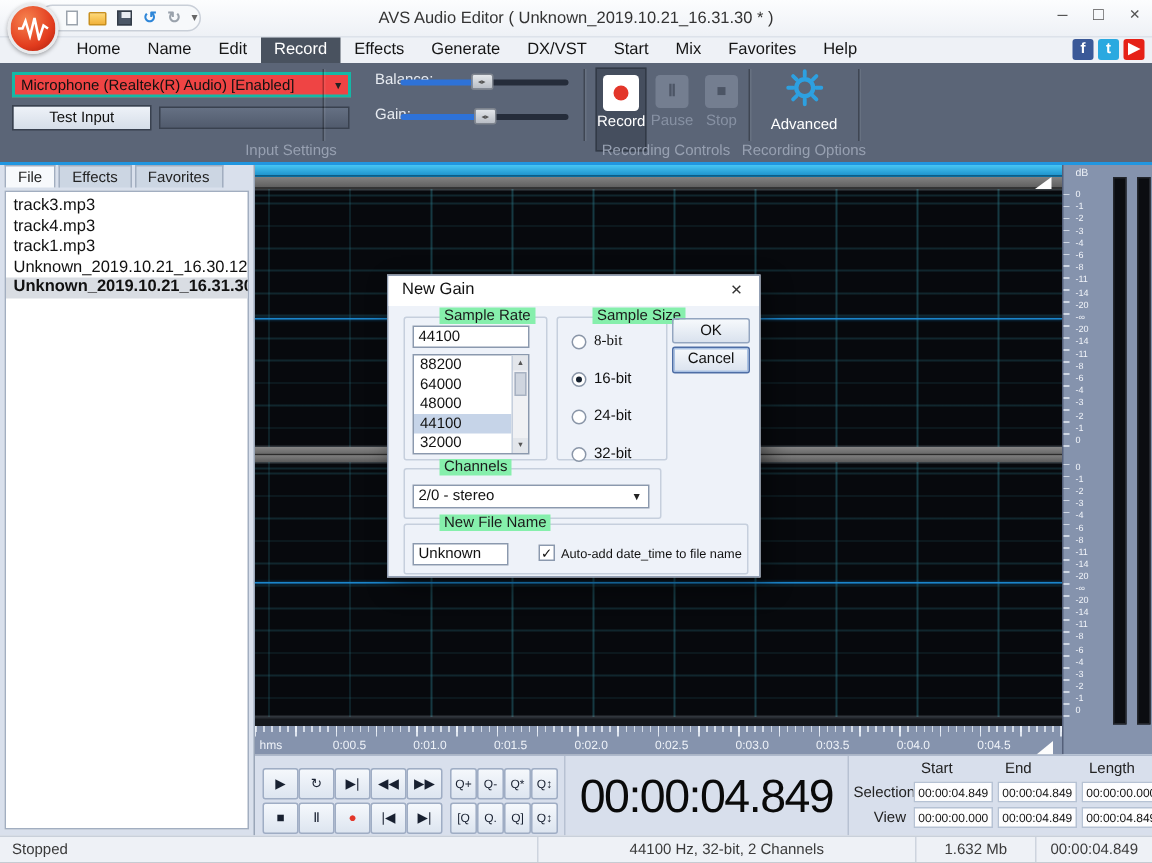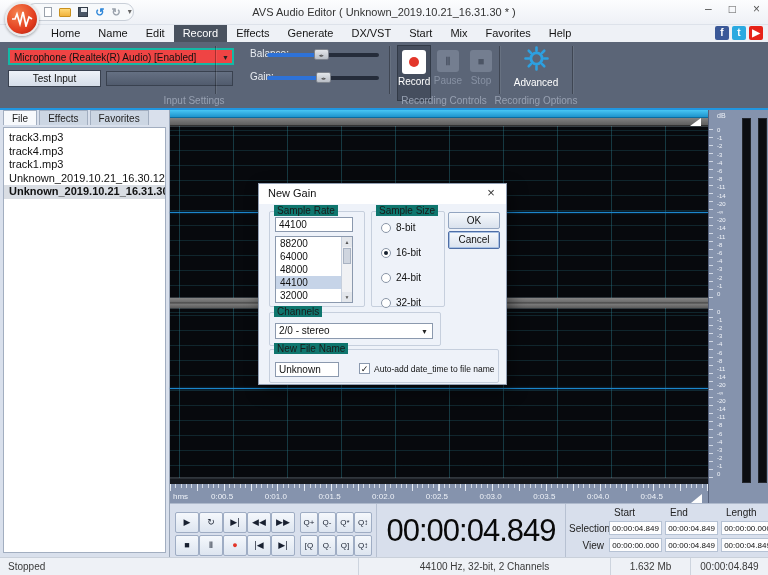--- a/index.html
+++ b/index.html
@@ -67,21 +67,21 @@
 .gtri{position:absolute;top:8px;left:520px;width:0;height:0;border-left:11px solid transparent;border-bottom:8px solid #fdfdfd;z-index:3}
 .chan{position:absolute;left:0;right:0;border-top:1px solid rgba(195,215,225,.25);border-bottom:1px solid rgba(195,215,225,.22);background-image:repeating-linear-gradient(90deg,rgba(40,115,130,.45) 0 1px,transparent 1px 54px),repeating-linear-gradient(0deg,rgba(40,115,130,.28) 0 1px,transparent 1px 15px);background-position:9px 0,0 4px}
 #ch1{top:16px;height:172px}
 #ch2{top:198px;height:170px}
 .cline{position:absolute;left:0;right:0;height:1px;background:#1b85cb;box-shadow:0 0 2px rgba(27,133,203,.8)}
 .chsep{position:absolute;top:188px;height:10px;left:0;right:0;background:linear-gradient(#868686,#6b6b6b 42%,#2c2c2c 50%,#7d7d7d 58%,#5c5c5c)}
 .darkstrip{position:absolute;top:368px;height:6px;left:0;right:0;background:#15181d;border-top:1px solid #2a2e35}
 .ruler{position:absolute;top:374px;height:19px;left:0;right:0;background:#8593ad;color:#eef2f8}
 .ticksA{position:absolute;top:0;left:0;right:0;height:4px;background:repeating-linear-gradient(90deg,rgba(238,243,250,.75) 0 1px,transparent 1px 5.37px)}
 .ticksB{position:absolute;top:0;left:0;right:0;height:7px;background:repeating-linear-gradient(90deg,rgba(238,243,250,.85) 0 1px,transparent 1px 26.85px)}
-.rlab{position:absolute;top:8px;width:44px;text-align:left;font-size:8px}
+.rlab{position:absolute;top:8px;width:44px;text-align:center;font-size:8px}
 .runit{position:absolute;top:8px;left:3px;font-size:8px}
 .rtri{position:absolute;bottom:0;left:521px;width:0;height:0;border-left:11px solid transparent;border-bottom:9px solid #fdfdfd}
 
 
 .scale{position:absolute;left:708px;top:110px;width:60px;height:393px;background:#8593ad;border-left:1px solid #55607a}
 .dbu{position:absolute;left:8px;top:2px;font-size:7px;color:#eef2f8}
 .dbch{position:absolute;left:0;width:30px}
 .dbtk{position:absolute;left:0;top:0;bottom:0;width:4px;background:repeating-linear-gradient(0deg,rgba(238,243,250,.7) 0 1px,transparent 1px 8px)}
 .dbl{position:absolute;left:8px;font-size:6px;line-height:6px;color:#f2f5fa;white-space:nowrap}
 .meterbar{position:absolute;top:8px;height:365px;width:9px;background:#0b0d11;box-shadow:inset 0 0 0 1px #23262c}
@@ -103,21 +103,21 @@
 .status{position:absolute;left:0;bottom:0;right:0;height:18px;background:#eef1f6;border-top:1px solid #c9d0da;display:flex;font-size:10px;color:#3a3a3a;align-items:center}
 .scell1{flex:1;padding-left:8px}
 .scell{border-left:1px solid #cdd4de;height:100%;display:flex;align-items:center;justify-content:center}
 .w-fmt{width:252px}.w-size{width:80px}.w-time{width:78px}
 
 
 .dlg{position:absolute;left:258px;top:183px;width:249px;height:202px;background:#eef2f9;border:1px solid #93a0b4;box-shadow:4px 6px 16px rgba(0,0,0,.45);z-index:50}
 .dtitle{height:20px;background:#fff;font-size:11px;color:#111;padding:3px 0 0 9px}
 .dclose{position:absolute;right:0;top:0;width:30px;height:20px;text-align:center;font-size:13px;color:#333;padding-top:1px}
 .gb{position:absolute;border:1px solid #c6cfdd;border-radius:2px}
-.leg{position:absolute;top:-7px;left:4px;background:#0f766e;font-size:10px;padding:0 3px;color:#1a1a1a;white-space:nowrap}
+.leg{position:absolute;top:-7px;left:23px;background:#86efac;font-size:10px;padding:0 3px;color:#1a1a1a;white-space:nowrap}
 #gb-rate{left:10px;top:27px;width:96px;height:96px}
 #gb-size{left:112px;top:27px;width:74px;height:96px}
 #gb-ch{left:10px;top:128px;width:172px;height:34px}
 #gb-name{left:10px;top:165px;width:230px;height:34px}
 .dinput{position:absolute;background:#fff;border:1px solid #8b99ae;font-size:10px;color:#111;padding:1px 3px;white-space:nowrap}
 #rate-input{left:16px;top:33px;width:78px;height:15px}
 #rate-list{position:absolute;left:16px;top:52px;width:78px;height:67px;background:#fff;border:1px solid #8b99ae;overflow:hidden}
 .opt{font-size:10px;line-height:13px;padding-left:4px;color:#111;margin-right:11px}
 .opt.sel{background:#c6d4e8}
 .sbar{position:absolute;right:0;top:0;bottom:0;width:11px;background:#f0f1f4;border-left:1px solid #c6cfdd}
@@ -364,21 +364,21 @@
       <div class="sbar">
         <div class="sarr up">▲</div>
         <div class="sthumb"></div>
         <div class="sarr dn">▼</div>
       </div>
     </div>
 
     <div class="gb" id="gb-size">
       <span class="leg">Sample Size</span>
       <span id="size-radios"></span>
-    <div class="rrow" style="top: 10px;">
+    <div class="rrow" style="top: 10px; font-family: Liberation Serif, serif;">
           <span class="radio"></span>
           <span>8-bit</span>
         </div><div class="rrow" style="top: 35px;">
           <span class="radio sel"></span>
           <span>16-bit</span>
         </div><div class="rrow" style="top: 60px;">
           <span class="radio"></span>
           <span>24-bit</span>
         </div><div class="rrow" style="top: 85px;">
           <span class="radio"></span>

